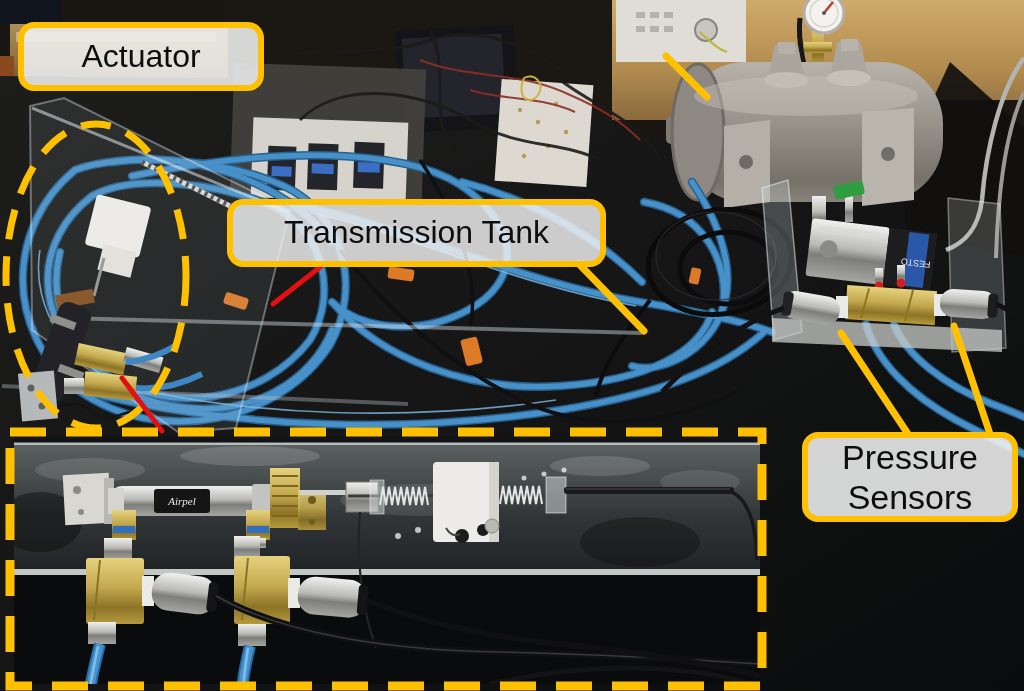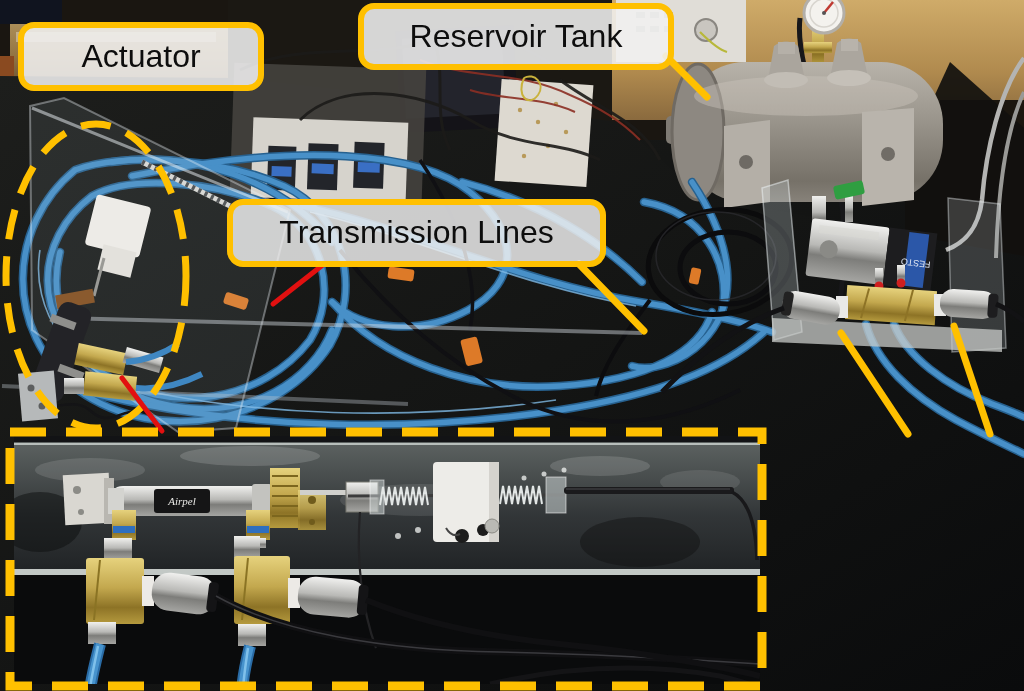--- a/index.html
+++ b/index.html
@@ -401,16 +401,16 @@
   <g stroke-linecap="round">
     <line class="gold" x1="666" y1="56" x2="707" y2="97" stroke-width="7"></line>
     <line class="gold" x1="579" y1="264" x2="644" y2="331" stroke-width="7"></line>
     <line class="gold" x1="908" y1="434" x2="841" y2="333" stroke-width="7"></line>
     <line class="gold" x1="990" y1="434" x2="954" y2="326" stroke-width="7"></line>
   </g>
   <rect x="10" y="432" width="752" height="254" fill="none" class="gold" stroke-width="9" stroke-dasharray="36 20"></rect>
 </svg>
 
 <div class="callout" id="lbl-actuator">Actuator</div>
-<div class="callout" id="lbl-reservoir">Reservoir Tank</div>
-<div class="callout" id="lbl-transmission">Transmission Lines</div>
+<div class="callout" id="lbl-transmission">Transmission Tank</div>
+<div class="callout" id="lbl-pressure">Pressure Sensors</div>
 
 </div>
 
 </body></html>

